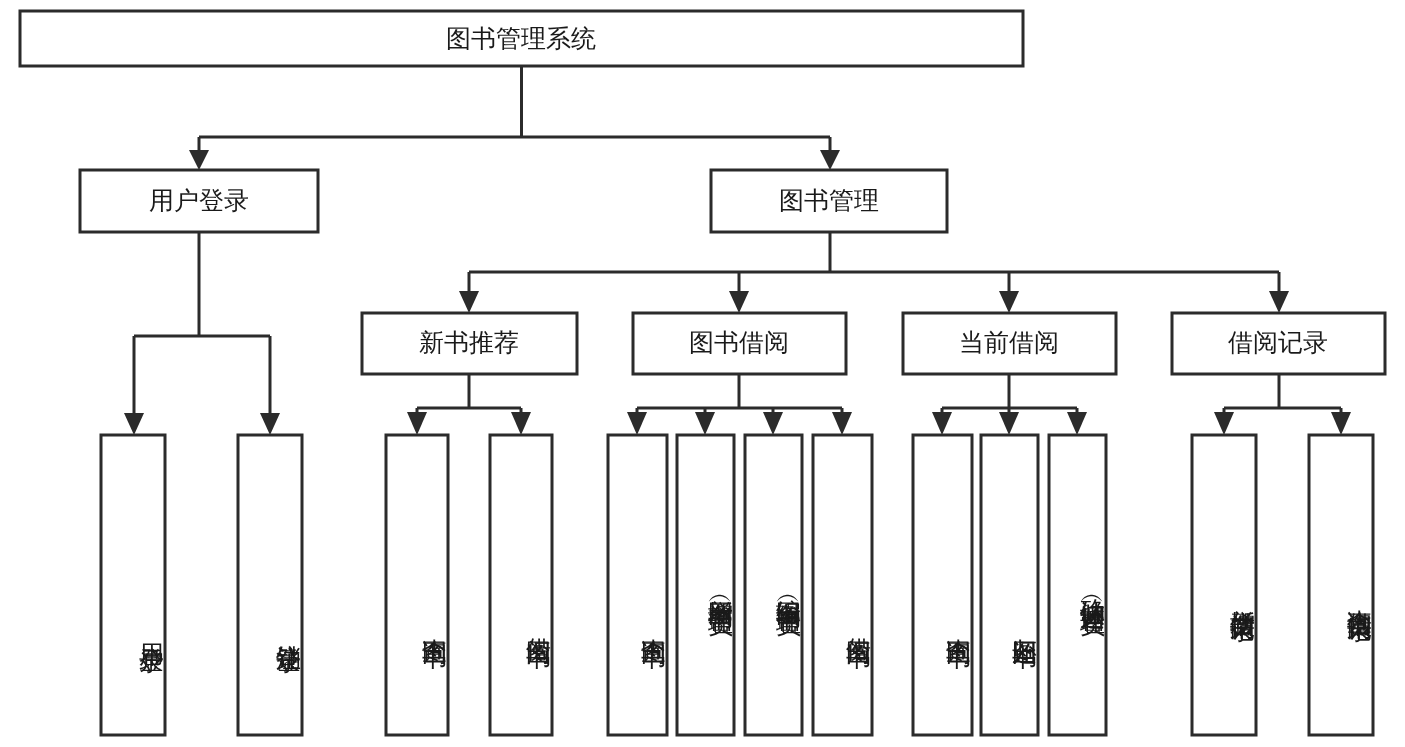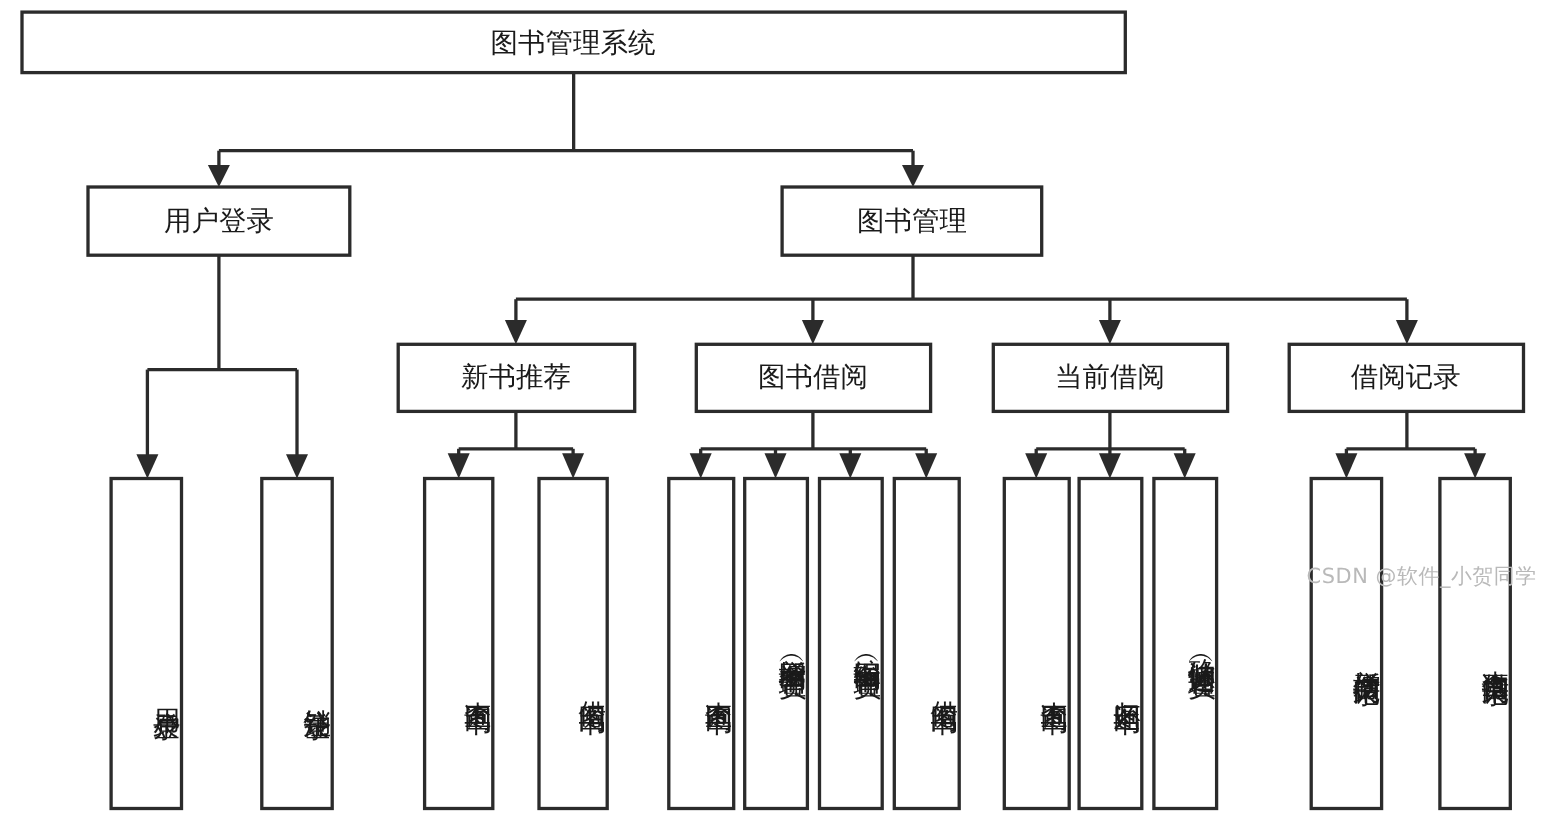--- a/index.html
+++ b/index.html
@@ -216,14 +216,13 @@
   <div class="leaf-label" style="left:745px; top:440px; width:57px; height:295px;">编辑图书（管理员）</div>
   <div class="leaf-label" style="left:813px; top:508px; width:59px; height:227px;">借阅图书</div>
 
   <div class="leaf-label" style="left:913px; top:508px; width:59px; height:227px;">查询图书</div>
   <div class="leaf-label" style="left:981px; top:508px; width:57px; height:227px;">归还图书</div>
   <div class="leaf-label" style="left:1049px; top:440px; width:57px; height:295px;">确认归还（管理员）</div>
 
   <div class="leaf-label" style="left:1192px; top:455px; width:64px; height:280px;">新增借阅记录</div>
   <div class="leaf-label" style="left:1309px; top:455px; width:64px; height:280px;">查询借阅记录</div>
 
-  <div class="watermark">CSDN @软件_小贺同学</div>
 </div>
 
 </body></html>

